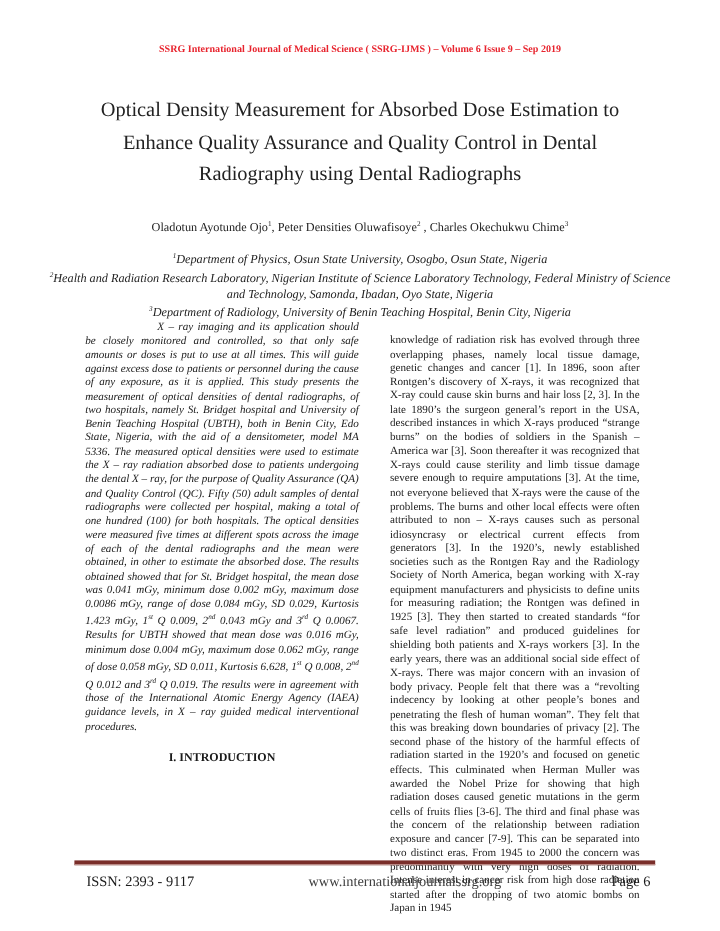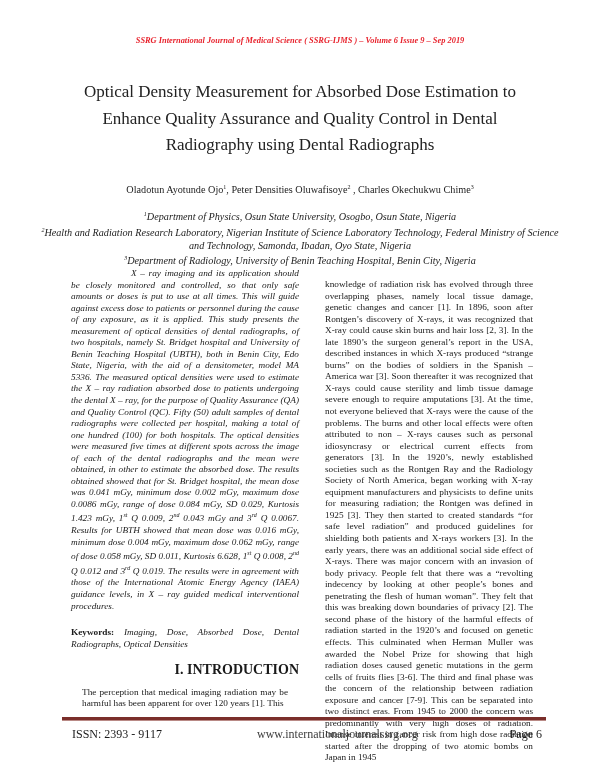--- a/index.html
+++ b/index.html
@@ -1,32 +1,32 @@
 <!DOCTYPE html>
 <html><head>
 <meta charset="utf-8">
 <style>
   html, body { margin:0; padding:0; background:#ffffff; }
   body { width:600px; height:776px; position:relative; overflow:hidden; font-family:"Liberation Serif", serif; color:#1a1a1a; }
-  .journal-header { position:absolute; top:36px; left:0; width:600px; text-align:center; font-style:italic; font-weight:bold; font-size:8.4px; color:#e8242e; }
+  .journal-header { position:absolute; top:36px; left:0; width:600px; text-align:center; font-weight:bold; font-size:8.4px; color:#e8242e; }
   .title { position:absolute; top:79px; left:60px; width:480px; text-align:center; font-size:17px; line-height:26.5px; color:#222; }
   .authors { position:absolute; top:184px; left:40px; width:520px; text-align:center; font-size:10.2px; color:#222; }
   .authors sup { font-size:6px; }
   .affils { position:absolute; top:208px; left:40px; width:520px; text-align:center; font-style:italic; font-size:10.2px; line-height:12.4px; color:#222; }
   .affils sup { font-size:6px; }
   .col { position:absolute; top:268px; width:228px; font-size:9.25px; line-height:11.55px; text-align:justify; }
   .col-left { left:71px; }
   .col-right { left:314px; width:230px; }
   .abstract-label { font-weight:bold; font-style:italic; }
   .abstract-body { font-style:italic; text-indent:60px; margin:0; }
   .abstract-body sup { font-size:6px; }
   .keywords { margin-top:15px; }
   .keywords b { font-weight:bold; }
   .keywords i { font-style:italic; }
-  .section-heading { text-align:right; font-weight:bold; margin-top:14px; font-size:14px; }
+  .section-heading { text-align:center; font-weight:bold; margin-top:14px; font-size:10px; }
   .para { margin:11px; }
   .footer-rule { position:absolute; top:717px; left:62px; width:484px; height:3px; background:#7a2e2a; border-bottom:1px solid #b98a86; }
   .footer { position:absolute; top:727px; left:62px; width:484px; font-size:12px; }
   .footer .issn { position:absolute; left:10px;text-align:right; }
   .footer .url { position:absolute; left:195px; color:#404040; }
   .footer .page { position:absolute; right:4px; }
 </style>
 </head>
 <body>
 
@@ -41,23 +41,21 @@
 </div>
 
 <div class="affils">
   <div><sup>1</sup><span>Department of Physics, Osun State University, Osogbo, Osun State, Nigeria</span></div>
   <div><sup>2</sup><span>Health and Radiation Research Laboratory, Nigerian Institute of Science Laboratory Technology, Federal Ministry of Science and Technology, Samonda, Ibadan, Oyo State, Nigeria</span></div>
   <div><sup>3</sup><span>Department of Radiology, University of Benin Teaching Hospital, Benin City, Nigeria</span></div>
 </div>
 
 <div class="col col-left">
   <p class="abstract-body"><span>X – ray imaging and its application should be closely monitored and controlled, so that only safe amounts or doses is put to use at all times. This will guide against excess dose to patients or personnel during the cause of any exposure, as it is applied. This study presents the measurement of optical densities of dental radiographs, of two hospitals, namely St. Bridget hospital and University of Benin Teaching Hospital (UBTH), both in Benin City, Edo State, Nigeria, with the aid of a densitometer, model MA 5336. The measured optical densities were used to estimate the X – ray radiation absorbed dose to patients undergoing the dental X – ray, for the purpose of Quality Assurance (QA) and Quality Control (QC). Fifty (50) adult samples of dental radiographs were collected per hospital, making a total of one hundred (100) for both hospitals. The optical densities were measured five times at different spots across the image of each of the dental radiographs and the mean were obtained, in other to estimate the absorbed dose. The results obtained showed that for St. Bridget hospital, the mean dose was 0.041 mGy, minimum dose 0.002 mGy, maximum dose 0.0086 mGy, range of dose 0.084 mGy, SD 0.029, Kurtosis 1.423 mGy, 1</span><sup>st</sup><span> Q 0.009, 2</span><sup>nd</sup><span> 0.043 mGy and 3</span><sup>rd</sup><span> Q 0.0067. Results for UBTH showed that mean dose was 0.016 mGy, minimum dose 0.004 mGy, maximum dose 0.062 mGy, range of dose 0.058 mGy, SD 0.011, Kurtosis 6.628, 1</span><sup>st</sup><span> Q 0.008, 2</span><sup>nd</sup><span> Q 0.012 and 3</span><sup>rd</sup><span> Q 0.019. The results were in agreement with those of the International Atomic Energy Agency (IAEA) guidance levels, in X – ray guided medical interventional procedures.</span></p>
-  <div class="keywords"><b>Keywords:</b> <i>Imaging, Dose, Absorbed Dose, Dental Radiographs, Optical Densities</i></div>
   <div class="section-heading">I. INTRODUCTION</div>
-  <p class="para">The perception that medical imaging radiation may be harmful has been apparent for over 120 years [1]. This</p>
 </div>
 
 <div class="col col-right">
   <p class="para">knowledge of radiation risk has evolved through three overlapping phases, namely local tissue damage, genetic changes and cancer [1]. In 1896, soon after Rontgen’s discovery of X-rays, it was recognized that X-ray could cause skin burns and hair loss [2, 3]. In the late 1890’s the surgeon general’s report in the USA, described instances in which X-rays produced “strange burns” on the bodies of soldiers in the Spanish – America war [3]. Soon thereafter it was recognized that X-rays could cause sterility and limb tissue damage severe enough to require amputations [3]. At the time, not everyone believed that X-rays were the cause of the problems. The burns and other local effects were often attributed to non – X-rays causes such as personal idiosyncrasy or electrical current effects from generators [3]. In the 1920’s, newly established societies such as the Rontgen Ray and the Radiology Society of North America, began working with X-ray equipment manufacturers and physicists to define units for measuring radiation; the Rontgen was defined in 1925 [3]. They then started to created standards “for safe level radiation” and produced guidelines for shielding both patients and X-rays workers [3].  In the early years, there was an additional social side effect of X-rays. There was major concern with an invasion of body privacy. People felt that there was a “revolting indecency by looking at other people’s bones and penetrating the flesh of human woman”. They felt that this was breaking down boundaries of privacy [2]. The second phase of the history of the harmful effects of radiation started in the 1920’s and focused on genetic effects. This culminated when Herman Muller was awarded the Nobel Prize for showing that high radiation doses caused genetic mutations in the germ cells of fruits flies [3-6]. The third and final phase was the concern of the relationship between radiation exposure and cancer [7-9]. This can be separated into two distinct eras. From 1945 to 2000 the concern was predominantly with very high doses of radiation. Intense interest in cancer risk from high dose radiation started after the dropping of two atomic bombs on Japan in 1945</p>
 </div>
 
 <div class="footer-rule"></div>
 <div class="footer">
   <span class="issn">ISSN: 2393 - 9117</span>
   <a class="url">www.internationaljournalssrg.org</a>

